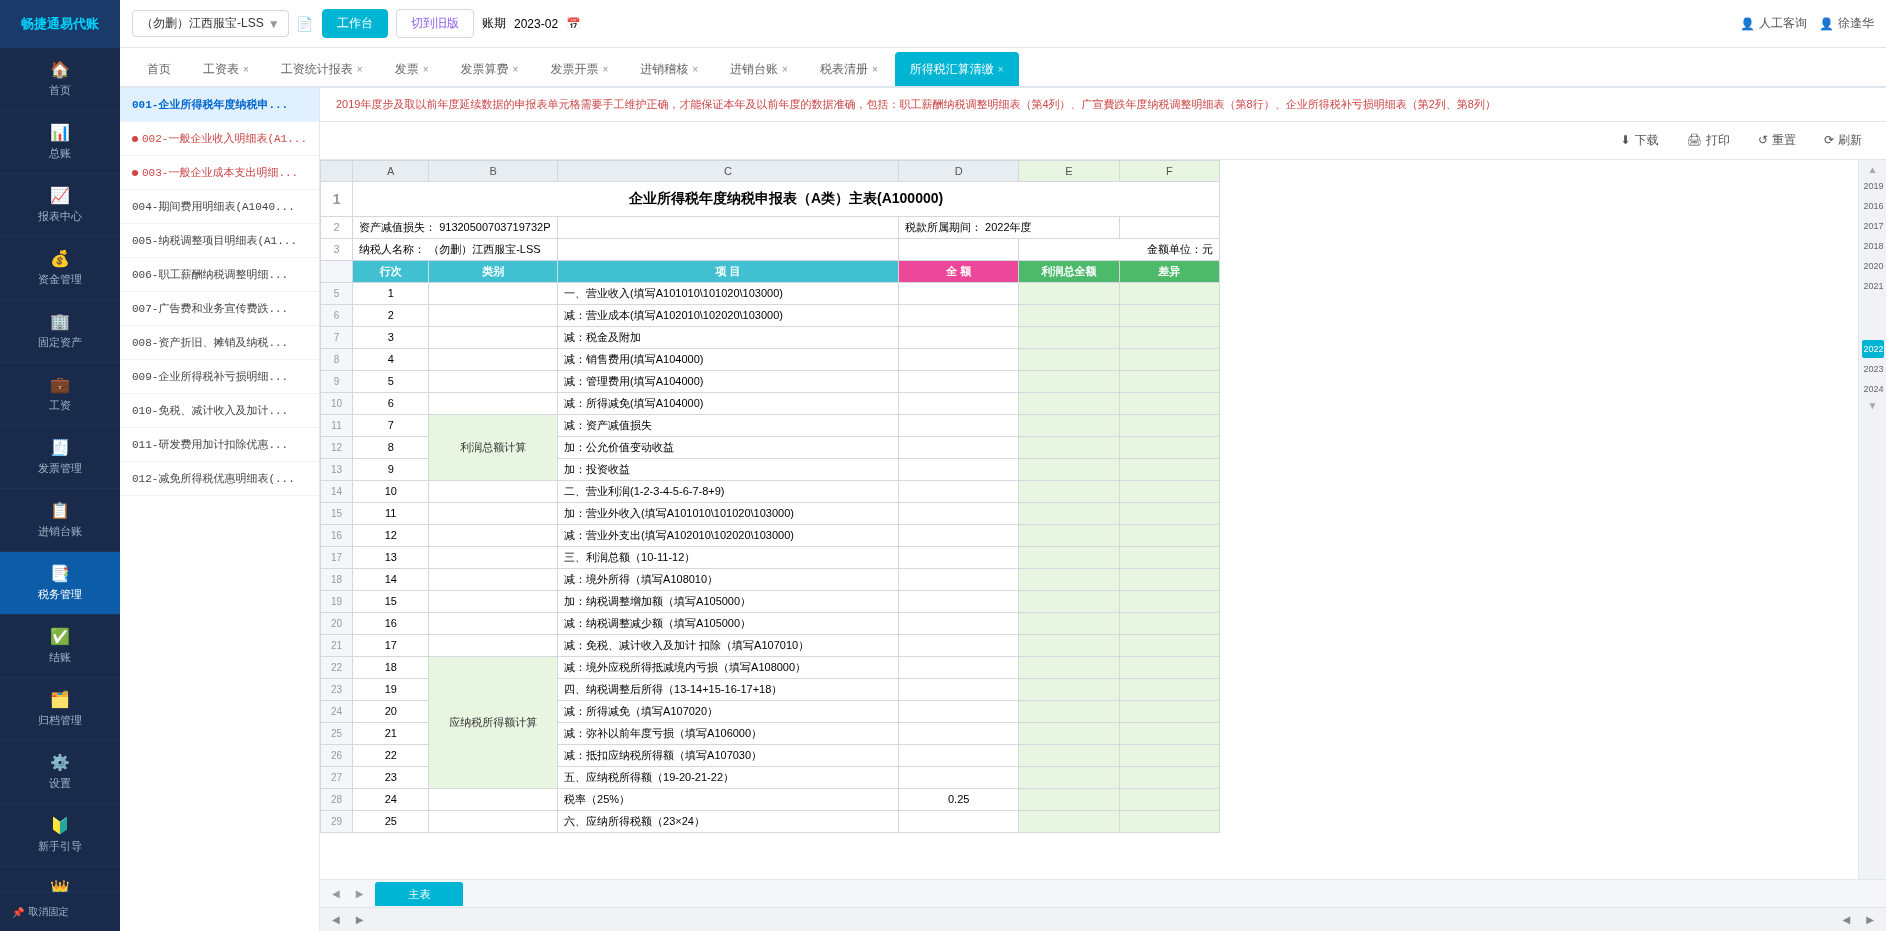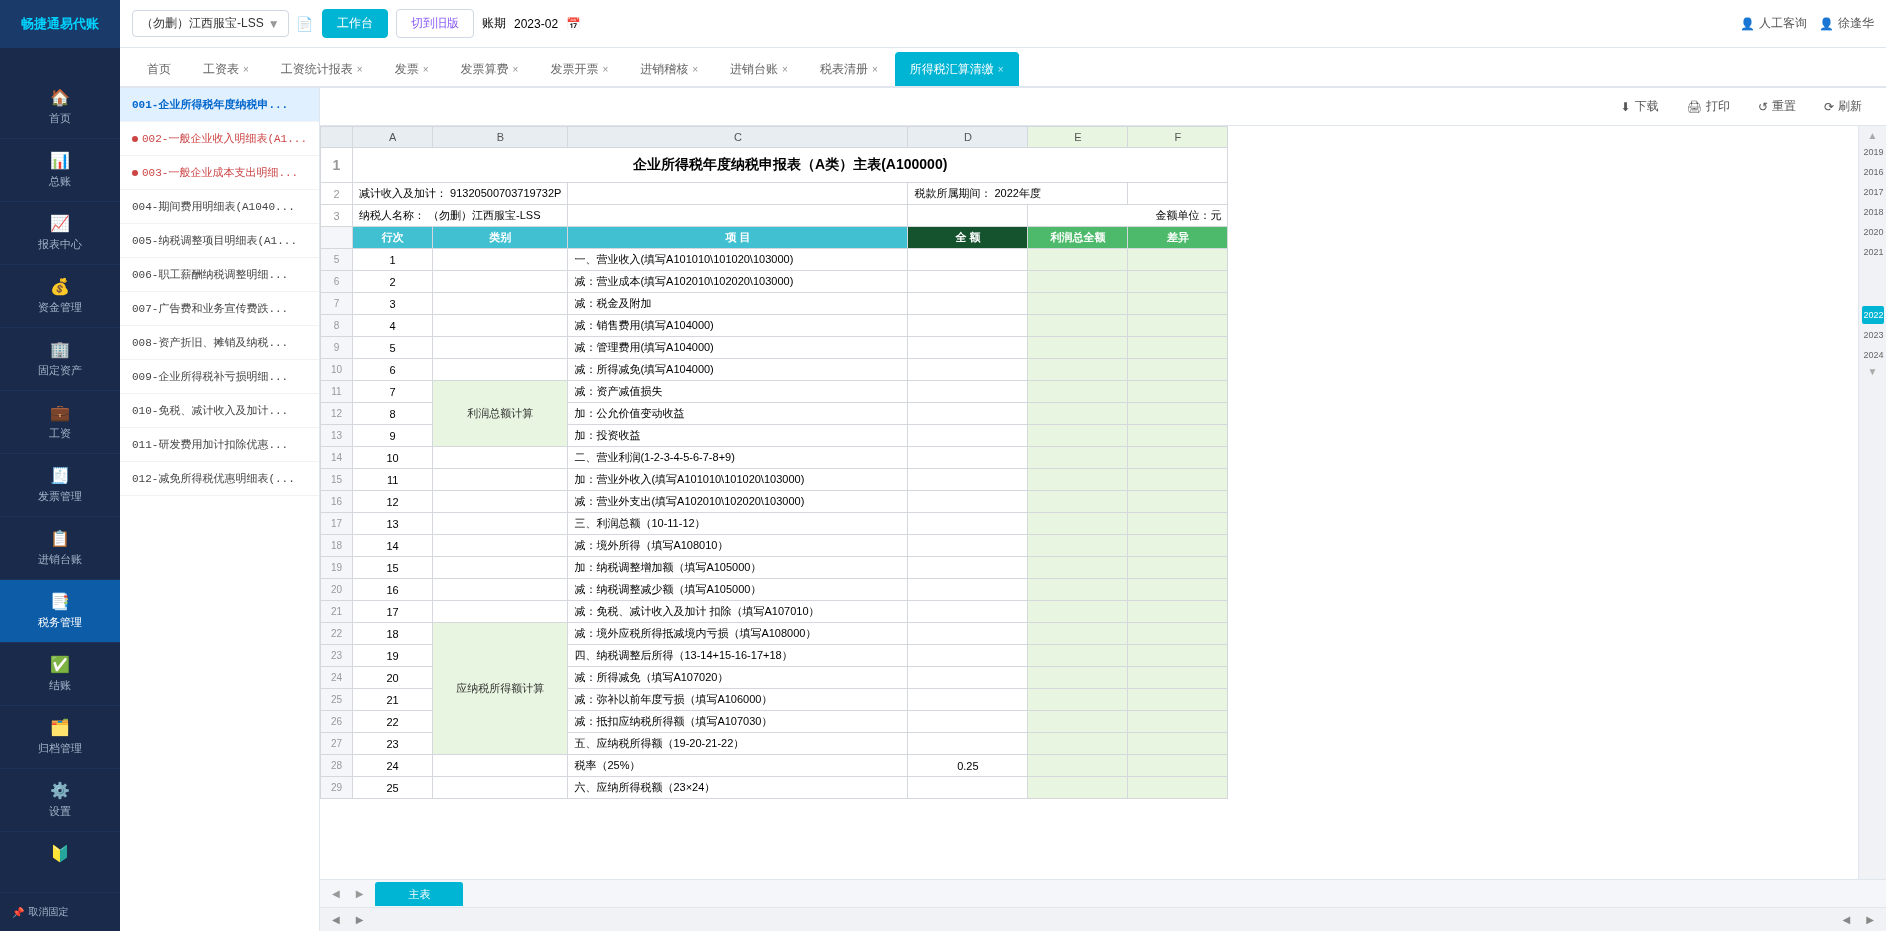--- a/index.html
+++ b/index.html
@@ -2,21 +2,21 @@
 <html><head>
   <meta charset="utf-8">
   <style>
     * { box-sizing: border-box; margin: 0; padding: 0; }
     body { font-family: 'Microsoft YaHei', Arial, sans-serif; font-size: 12px; background: #f0f2f5; overflow: hidden; }
 
     
     .app-container { display: flex; height: 931px; width: 1886px; }
 
     
-    .sidebar { width: 120px; background: #1a2a4a; display: flex; flex-direction: column; flex-shrink: 0; gap: 28px; }
+    .sidebar { width: 120px; background: #1a2a4a; display: flex; flex-direction: column; flex-shrink: 0; }
     .sidebar-logo { height: 48px; background: #1a3a6a; display: flex; align-items: center; justify-content: center; color: #00d4ff; font-size: 13px; font-weight: bold; padding: 0 8px; }
     .sidebar-nav { flex: 1; overflow-y: auto; }
     .sidebar-item { display: flex; flex-direction: column; align-items: center; justify-content: center; padding: 12px 4px; color: #a0b4c8; cursor: pointer; border-bottom: 1px solid #1e3358; font-size: 11px; gap: 4px; }
     .sidebar-item.active { background: #0d5ca8; color: #fff; }
     .sidebar-item .icon { font-size: 16px; }
     .sidebar-bottom { padding: 12px; display: flex; flex-direction: column; gap: 8px; border-top: 1px solid #1e3358; }
     .sidebar-bottom-item { color: #a0b4c8; font-size: 10px; display: flex; align-items: center; gap: 4px; cursor: pointer; }
 
     
     .main-area { flex: 1; display: flex; flex-direction: column; background: #f5f6fa; overflow: hidden; }
@@ -270,20 +270,23 @@
         <div class="left-panel-item">
           <span>011-研发费用加计扣除优惠...</span>
         </div>
         <div class="left-panel-item">
           <span>012-减免所得税优惠明细表(...</span>
         </div>
       </div>
 
       <div class="right-content">
 
+        <div class="warning-bar">
+          <span>2019年度步及取以前年度延续数据的申报表单元格需要手工维护正确，才能保证本年及以前年度的数据准确，包括：职工薪酬纳税调整明细表（第4列）、广宣費跌年度纳税调整明细表（第8行）、企业所得税补亏损明细表（第2列、第8列）</span>
+        </div>
 
         <div class="content-toolbar">
           <div class="toolbar-btn">
             <span>⬇</span>
             <span>下载</span>
           </div>
           <div class="toolbar-btn">
             <span>🖨</span>
             <span>打印</span>
           </div>
@@ -314,21 +317,21 @@
               <tbody>
 
                 <tr class="title-row">
                   <td class="row-num">1</td>
                   <td colspan="6" style="text-align:center; font-weight:bold; font-size:14px; padding: 8px;">企业所得税年度纳税申报表（A类）主表(A100000)</td>
                 </tr>
 
                 <tr class="info-row">
                   <td class="row-num">2</td>
                   <td colspan="2">
-                    <span>减计收入及加计：</span>
+                    <span>资产减值损失：</span>
                     <span>91320500703719732P</span>
                   </td>
                   <td></td>
                   <td colspan="2">
                     <span>税款所属期间：</span>
                     <span>2022年度</span>
                   </td>
                   <td></td>
                 </tr>
 
@@ -341,21 +344,21 @@
                   <td></td>
                   <td></td>
                   <td colspan="2" style="text-align:right;">金额单位：元</td>
                 </tr>
 
                 <tr>
                   <td class="row-num"></td>
                   <td class="header-row" style="background:#40c0d0; color:#fff; text-align:center; font-weight:bold;">行次</td>
                   <td class="header-row" style="background:#40c0d0; color:#fff; text-align:center; font-weight:bold;">类别</td>
                   <td class="header-row" style="background:#40c0d0; color:#fff; text-align:center; font-weight:bold;">项 目</td>
-                  <td class="header-row" style="background:#14532d; color:#fff; text-align:center; font-weight:bold;">全 额</td>
+                  <td class="header-row" style="background:#ec4899; color:#fff; text-align:center; font-weight:bold;">全 额</td>
                   <td class="green-header">利润总全额</td>
                   <td class="green-header">差异</td>
                 </tr>
 
                 <tr class="data-row">
                   <td class="row-num">5</td>
                   <td class="col-A data-cell">1</td>
                   <td class="col-B data-cell"></td>
                   <td class="col-C data-cell">一、营业收入(填写A101010\101020\103000)</td>
                   <td class="col-D data-cell"></td>

